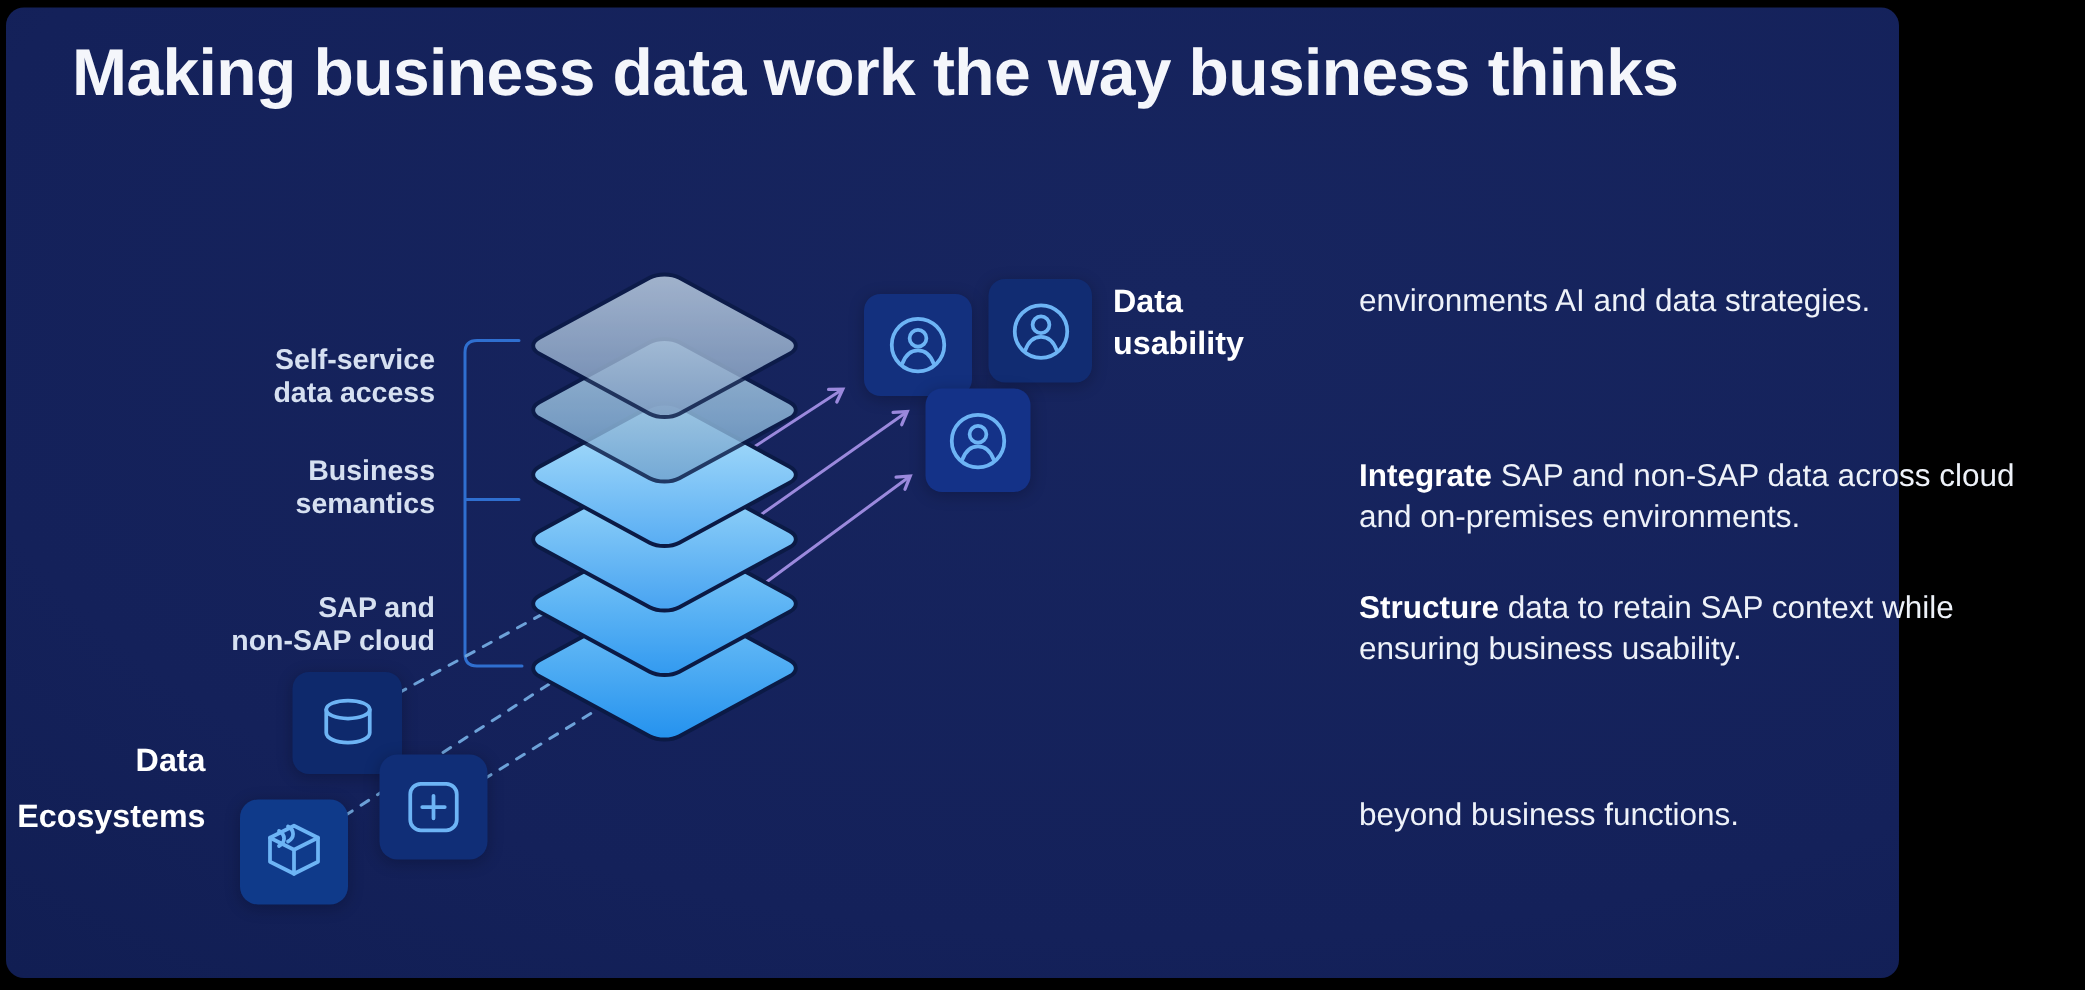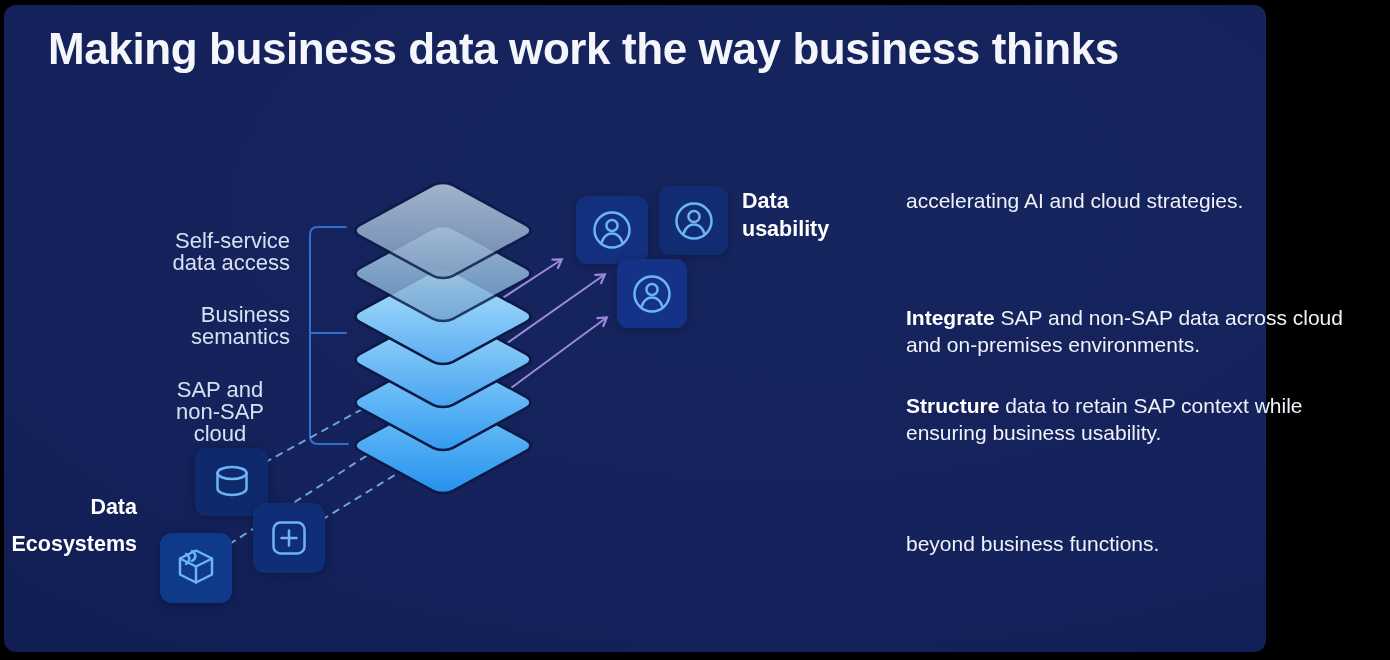--- a/index.html
+++ b/index.html
@@ -9,21 +9,21 @@
     position:absolute;left:4px;top:5px;right:4px;bottom:8px;border-radius:12px;
     background:radial-gradient(120% 120% at 62% 30%, #17255f 0%, #14215a 55%, #0e1b4c 100%);
   }
   svg.diagram{position:absolute;left:0;top:0;width:1390px;height:660px;}
   .title{
     position:absolute;left:48px;top:20px;width:1250px;
     font-size:44px;line-height:58px;font-weight:700;letter-spacing:-0.4px;color:#f4f6fb;
   }
   .layer-label{
     position:absolute;left:150px;width:140px;text-align:right;
-    font-size:22px;line-height:22px;font-weight:400;color:#d6e0f1;
+    font-size:19px;line-height:22px;font-weight:700;color:#d6e0f1;
   }
   .layer-label span{display:block;}
   .eco-label{
     position:absolute;left:0px;top:489px;width:137px;text-align:right;
     font-size:21.5px;line-height:37px;font-weight:700;color:#ffffff;
   }
   .eco-label span{display:block;}
   .consumers-label{
     position:absolute;left:742px;top:187px;width:200px;
     font-size:21.5px;line-height:28px;font-weight:700;color:#ffffff;
@@ -149,37 +149,37 @@
   <div class="title">Making business data work the way business thinks</div>
 
   <div class="layer-label" style="top:230px;">
     <span>Self-service</span>
     <span>data access</span>
   </div>
   <div class="layer-label" style="top:304px;">
     <span>Business</span>
     <span>semantics</span>
   </div>
-  <div class="layer-label" style="top:379px;text-align:center;">
+  <div class="layer-label" style="top:395px;">
     <span>SAP and</span>
     <span>non-SAP cloud</span>
   </div>
 
   <div class="eco-label">
     <span>Data</span>
     <span>Ecosystems</span>
   </div>
 
   <div class="consumers-label">
     <span>Data</span>
     <span>usability</span>
   </div>
 
   <div class="benefit" style="top:188px;">
-    <div>accelerating AI and cloud strategies.</div>
+    <div>environments AI and data strategies.</div>
   </div>
   <div class="benefit" style="top:305px;">
     <div><span class="lead">Integrate</span><span> SAP and non-SAP data across cloud</span></div>
     <div>and on-premises environments.</div>
   </div>
   <div class="benefit" style="top:393px;">
     <div><span class="lead">Structure</span><span> data to retain SAP context while</span></div>
     <div>ensuring business usability.</div>
   </div>
   <div class="benefit" style="top:531px;">

